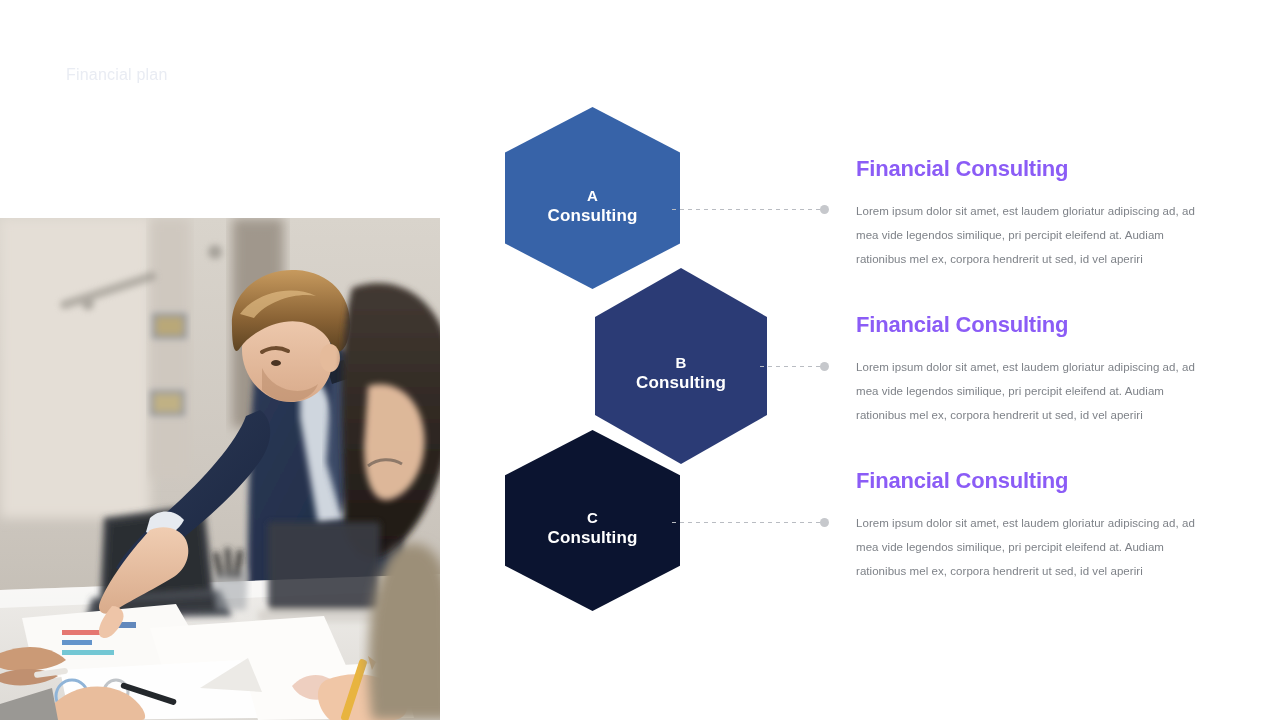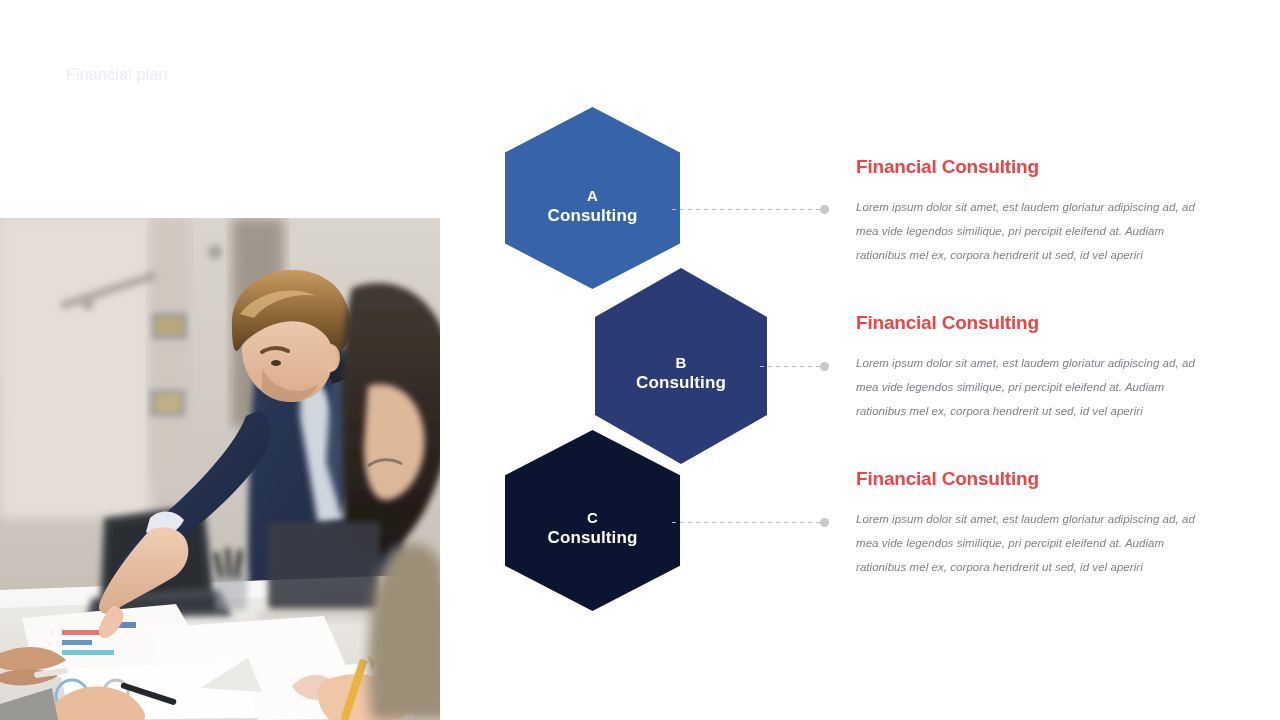--- a/index.html
+++ b/index.html
@@ -70,27 +70,26 @@
   #connA{ left:672px; top:204px; width:157px; }
   #connB{ left:760px; top:361px; width:69px; }
   #connC{ left:672px; top:517px; width:157px; }
 
   
   .block{ position:absolute; left:856px; width:360px; }
   #blk1{ top:156px; }
   #blk2{ top:312px; }
   #blk3{ top:468px; }
   .block h3{
-    font-size:19px; font-weight:700; color:#ef4444; letter-spacing:-0.2px;
+    font-size:22px; font-weight:700; color:#8b5cf6; letter-spacing:-0.2px;
     margin:0 0 18px 0;
   }
   .block p{
     font-size:11.5px; color:#7e8288; line-height:2.08; letter-spacing:.05px;
     margin:0;
-    font-style:italic;
   }
 </style>
 </head>
 <body>
 
 <div class="left-panel">
   <div class="eyebrow">Financial plan</div>
   <div class="big-title">Consulting</div>
 </div>
 

